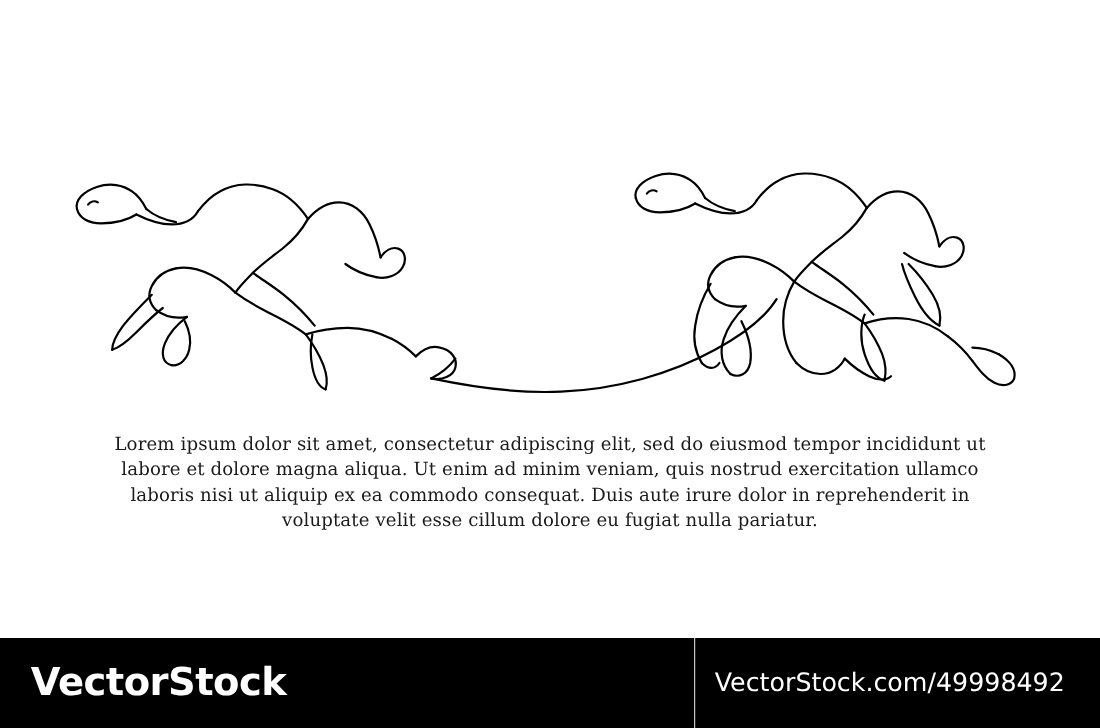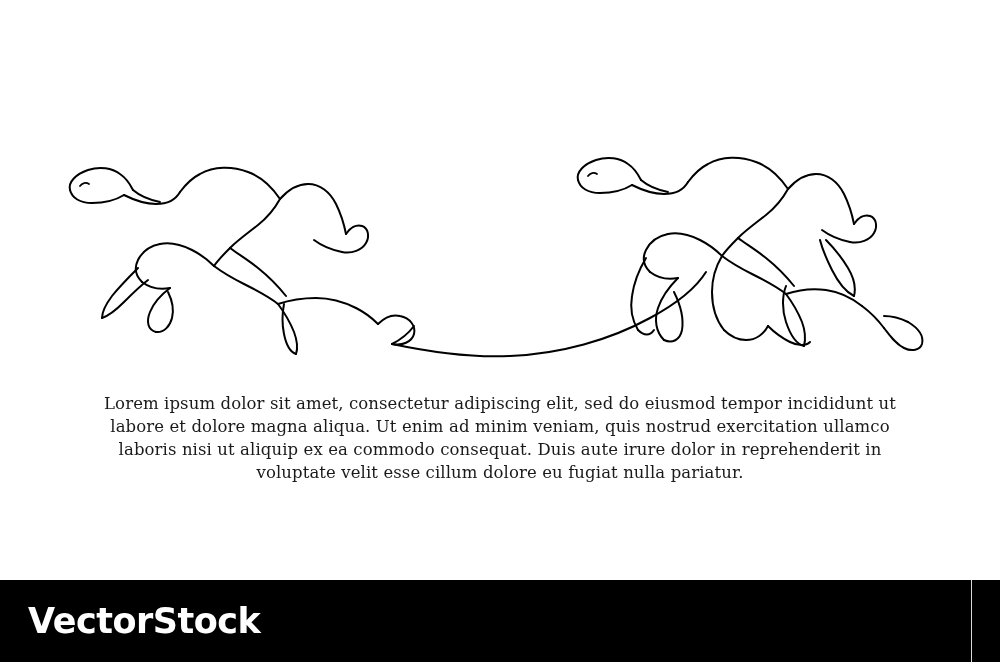--- a/index.html
+++ b/index.html
@@ -175,16 +175,17 @@
 
     </svg>
   </div>
 
   <div class="caption">Lorem ipsum dolor sit amet, consectetur adipiscing elit, sed do eiusmod tempor incididunt ut labore et dolore magna aliqua. Ut enim ad minim veniam, quis nostrud exercitation ullamco laboris nisi ut aliquip ex ea commodo consequat. Duis aute irure dolor in reprehenderit in voluptate velit esse cillum dolore eu fugiat nulla pariatur.</div>
 
   <div class="footer-bar">
     <div class="brand">VectorStock</div>
     <div class="footer-right">
       <div class="divider-line"></div>
+      <div class="stock-id">VectorStock.com/49998492</div>
     </div>
   </div>
 
 </div>
 
 </body></html>

